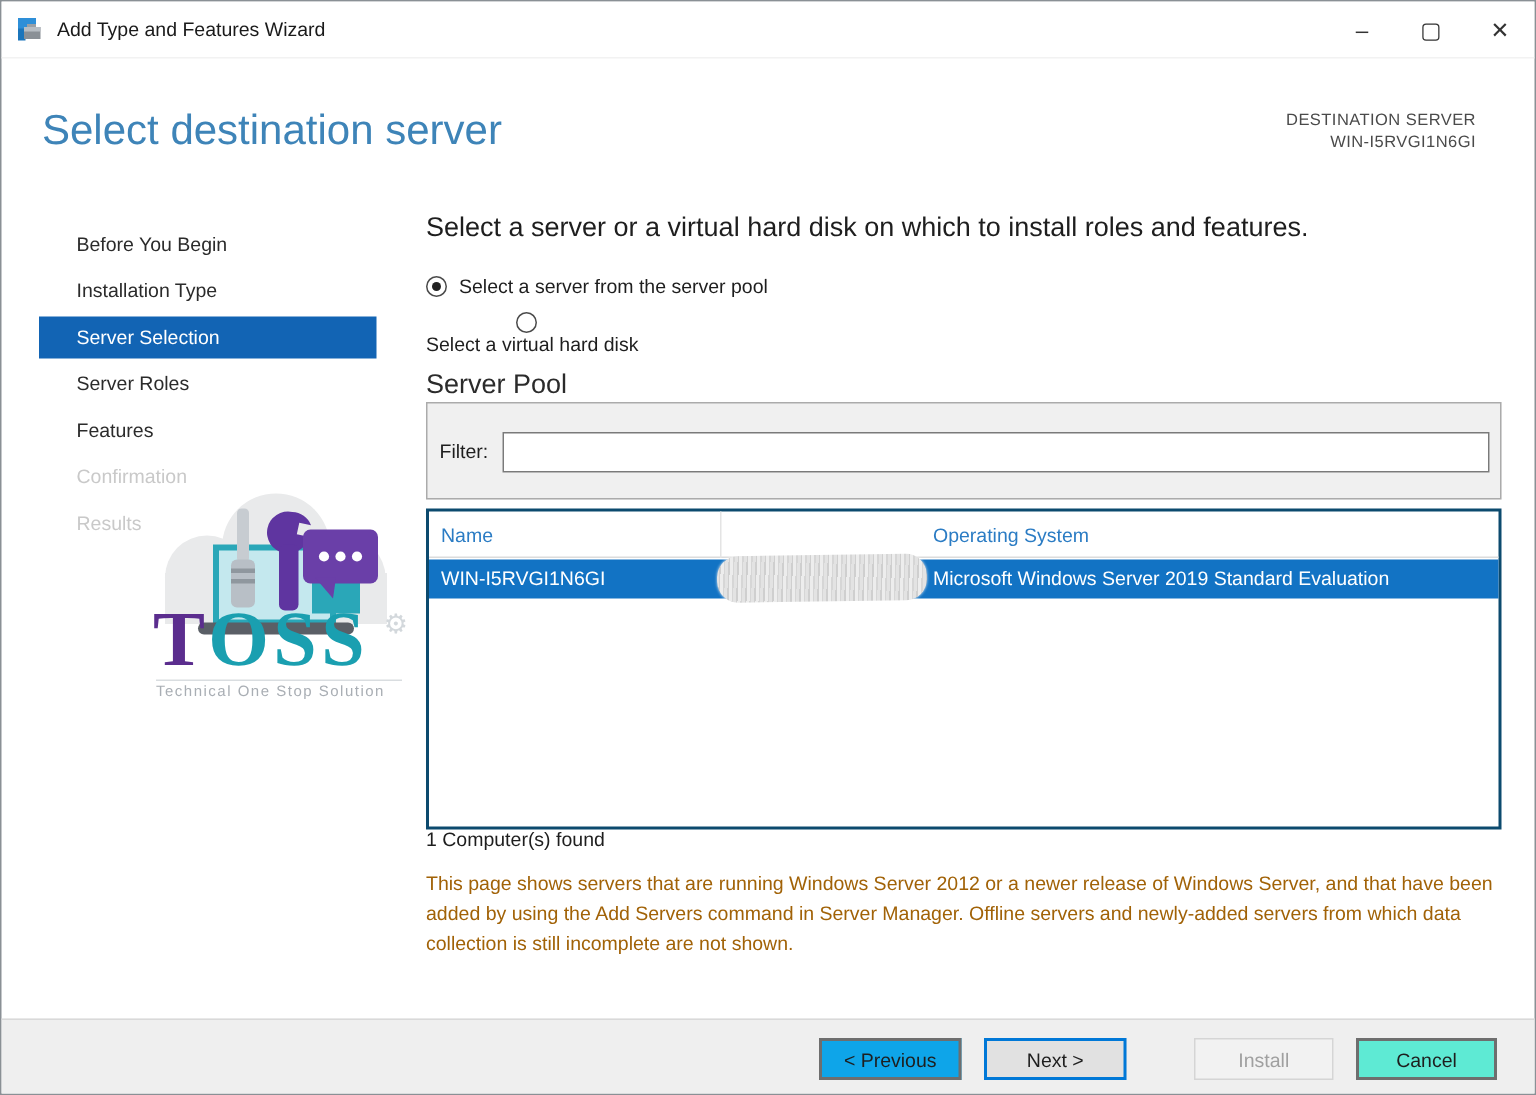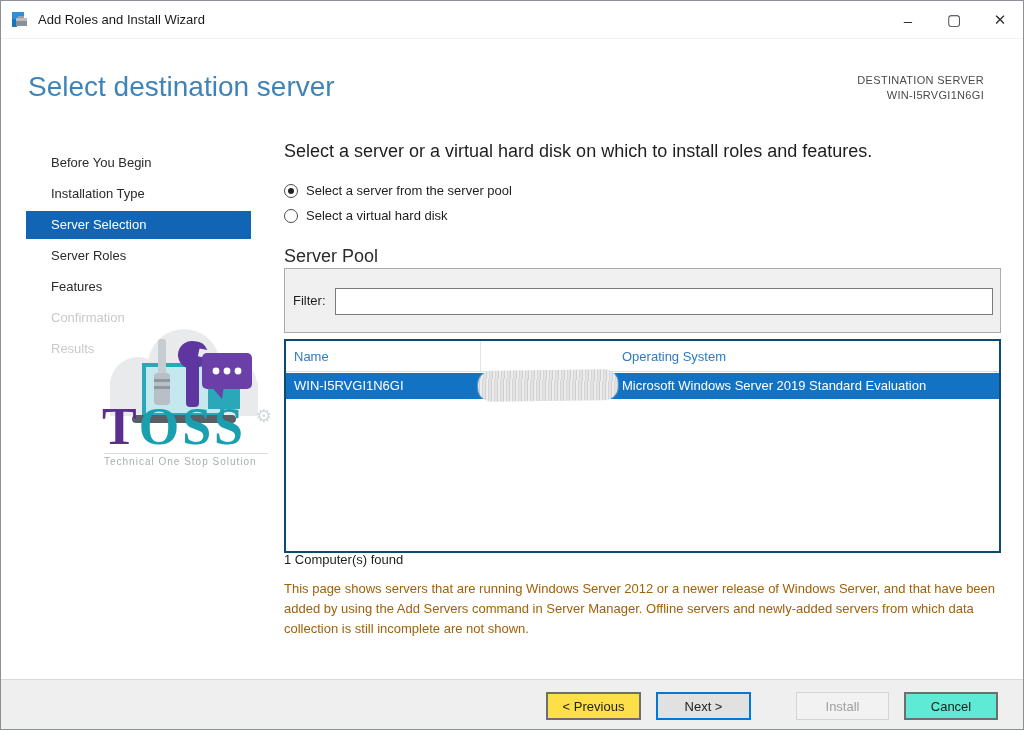--- a/index.html
+++ b/index.html
@@ -24,21 +24,21 @@
   .sidebar { position:absolute; left:25px; top:148px; width:225px; }
   .nav-item { height:28px; line-height:28px; margin-bottom:3px; padding-left:25px; font-size:13px; color:#2b2b2b; cursor:default; white-space:nowrap; }
   .nav-item.selected { background:#1264b4; color:#ffffff; }
   .nav-item.disabled { color:#c9c9c9; }
 
   
   .main { position:absolute; left:283px; top:0; width:717px; }
   .intro { position:absolute; top:140px; left:0; font-size:18px; color:#1e1e1e; }
   .radio-row { position:absolute; left:0; display:flex; align-items:center; font-size:13px; color:#1e1e1e; }
   .radio-row.r1 { top:182px;text-align:right; }
-  .radio-row.r2 { top:207px; }
+  .radio-row.r2 { top:207px;flex-direction:column; }
   .radio { width:14px; height:14px; border:1px solid #4a4a4a; border-radius:50%; margin-right:8px; position:relative; background:#fff; }
   .radio.checked::after { content:""; position:absolute; left:3px; top:3px; width:6px; height:6px; border-radius:50%; background:#222; }
 
   .pool-label { position:absolute; top:245px; left:0; font-size:18px; color:#2b2b2b; }
 
   .filter-panel { position:absolute; top:267px; left:0; width:717px; height:65px; background:#f0f0f0; border:1px solid #ababab; }
   .filter-label { position:absolute; left:8px; top:24px; font-size:13px; color:#1e1e1e; }
   .filter-input { position:absolute; left:50px; top:19px; width:658px; height:27px; border:1px solid #7a7a7a; background:#fff; font-size:13px; padding:0 6px; font-family:"Liberation Sans",sans-serif; }
 
   .server-table { position:absolute; top:338px; left:0; width:717px; height:214px; background:#fff; border:2px solid #0c4a6e; }
@@ -53,21 +53,21 @@
   .scribble { position:absolute; left:192px; top:-3px; width:140px; height:31px; border-radius:14px;
       background:repeating-linear-gradient(93deg,#e3e3e3 0 2px,#cfcfcf 2px 3px,#ededed 3px 5px,#d6d6d6 5px 6px);
       transform:rotate(-0.8deg); box-shadow:0 0 2px rgba(255,255,255,.8); }
 
   .count-text { position:absolute; top:551px; left:0; font-size:13px; color:#1e1e1e; }
   .description { position:absolute; top:578px; left:0; width:717px; font-size:13px; line-height:20px; color:#a16207; }
 
   
   .footer { position:absolute; left:0; top:678px; width:1024px; height:52px; background:#efefef; border-top:1px solid #d9d9d9; }
   .btn { position:absolute; top:12px; height:28px; font-size:13px; font-family:"Liberation Sans",sans-serif; text-align:center; cursor:default; }
-  .btn-previous { left:545px; width:95px; background:#fde047; border:2px solid #6e6e6e; color:#1e1e1e; }
+  .btn-previous { left:545px; width:95px; background:#0ea5e9; border:2px solid #6e6e6e; color:#1e1e1e; }
   .btn-next     { left:655px; width:95px; background:#e1e1e1; border:2px solid #0078d7; color:#1e1e1e; }
   .btn-install  { left:795px; width:93px; background:#f2f2f2; border:1px solid #d5d5d5; color:#a0a0a0; }
   .btn-cancel   { left:903px; width:94px; background:#5eead4; border:2px solid #6e6e6e; color:#1e1e1e; }
 
   
   .watermark { position:absolute; left:95px; top:326px; width:172px; height:145px; pointer-events:none; }
   .wm-graphic { position:absolute; left:0; top:0; }
   .wm-brand { position:absolute; left:6px; top:74px; font-family:"Liberation Serif", serif; font-weight:bold; font-size:52px; letter-spacing:3px; line-height:1; }
   .wm-brand .t { color:#5b2d8e; }
   .wm-brand .oss { color:#1a9fb0; }
@@ -80,21 +80,21 @@
 <div class="window">
 
   <div class="titlebar">
     <svg class="app-icon" viewBox="0 0 20 20">
       <rect x="2" y="2" width="5" height="15" fill="#1b75bb"></rect>
       <rect x="2" y="2" width="12" height="7" fill="#2e8fd8"></rect>
       <rect x="8" y="6" width="6" height="3" fill="#9aa0a6"></rect>
       <rect x="6" y="8" width="11" height="8" fill="#8a9096"></rect>
       <rect x="6" y="8" width="11" height="3" fill="#b7bdc3"></rect>
     </svg>
-    <span class="title-text">Add Roles and Install Wizard</span>
+    <span class="title-text">Add Type and Features Wizard</span>
     <div class="win-controls">
       <div class="win-btn">–</div>
       <div class="win-btn">▢</div>
       <div class="win-btn">✕</div>
     </div>
   </div>
 
   <div class="page-title">Select destination server</div>
   <div class="dest-block">
     <div class="dest-label">DESTINATION SERVER</div>

